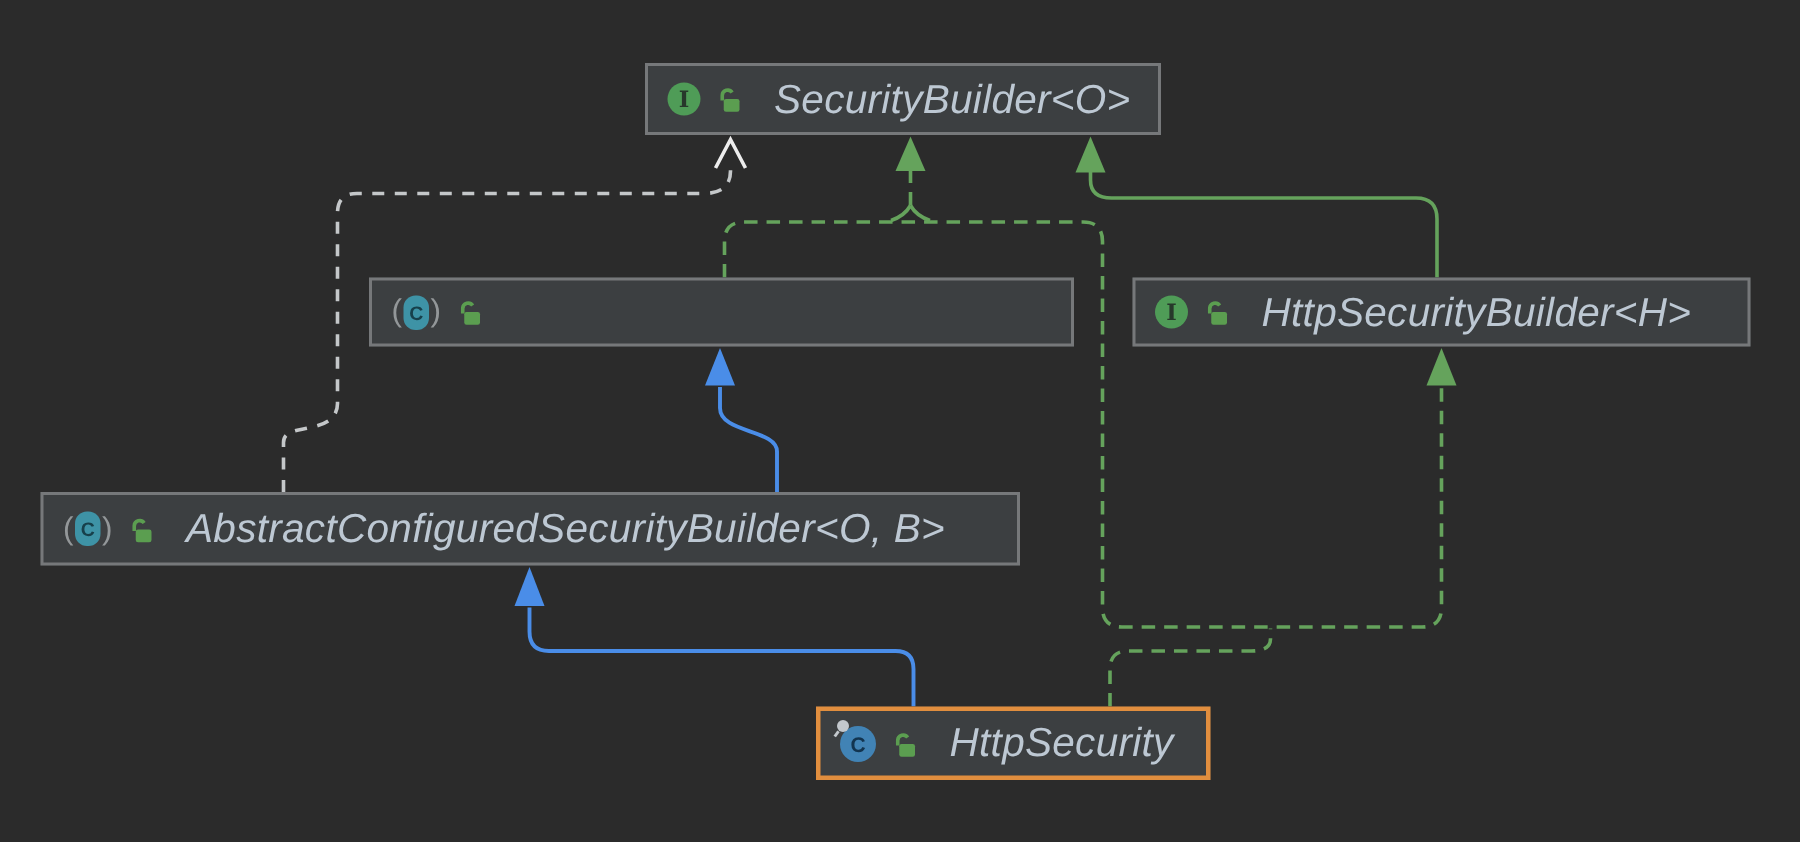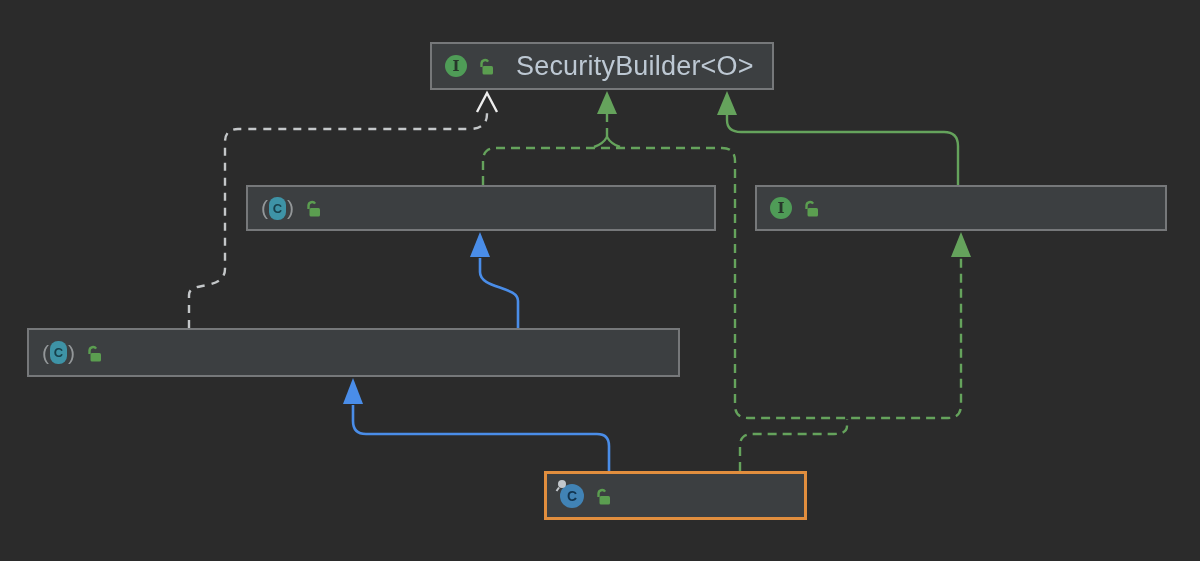--- a/index.html
+++ b/index.html
@@ -18,21 +18,21 @@
     background:#3c3f41;
     border:2px solid #76787a;
     display:flex; align-items:center;
     padding-left:13px;
     color:#bdc8d3;
     font-size:27px;
     white-space:nowrap;
     cursor:default;
   }
   .node.selected { border:3px solid #e18e3e; }
-  .node .label { margin-left:21px; letter-spacing:0.2px; }
+  .node .label { margin-left:21px; letter-spacing:0.2px;font-style:italic; }
   .icon-cluster { display:flex; align-items:center; gap:9px; }
 
   
   .iface-circle {
     width:22px; height:22px; border-radius:50%;
     background:#4f9c57;
     display:flex; align-items:center; justify-content:center;
     font-family:"DejaVu Serif", serif;
     font-size:15px; font-weight:bold; color:#27382b;
   }
@@ -123,43 +123,46 @@
 </div>
 
 <div class="node" id="n-httpsecuritybuilder">
   <span class="icon-cluster">
     <span class="iface-circle">I</span>
     <svg width="19" height="20" viewBox="0 0 19 20">
       <path d="M5.5 11 V7.6 a3.6 3.6 0 0 1 6.6 -1.9" fill="none" stroke="#5b9e50" stroke-width="2.4"></path>
       <rect x="6.5" y="10" width="10.5" height="8.5" rx="1.5" fill="#5b9e50"></rect>
     </svg>
   </span>
+  <span class="label">HttpSecurityBuilder&lt;H&gt;</span>
 </div>
 
 <div class="node" id="n-abstractconfigured">
   <span class="icon-cluster">
     <span class="abstract-icon">
       <span class="paren">(</span>
       <span class="abstract-pill">C</span>
       <span class="paren">)</span>
     </span>
     <svg width="19" height="20" viewBox="0 0 19 20">
       <path d="M5.5 11 V7.6 a3.6 3.6 0 0 1 6.6 -1.9" fill="none" stroke="#5b9e50" stroke-width="2.4"></path>
       <rect x="6.5" y="10" width="10.5" height="8.5" rx="1.5" fill="#5b9e50"></rect>
     </svg>
   </span>
+  <span class="label">AbstractConfiguredSecurityBuilder&lt;O, B&gt;</span>
 </div>
 
 <div class="node selected" id="n-httpsecurity">
   <span class="icon-cluster">
     <span class="class-circle">
       <span>C</span>
       <svg class="pin-badge" width="14" height="14" viewBox="0 0 14 14">
         <circle cx="8" cy="5" r="4" fill="#c3c8cd"></circle>
         <line x1="5" y1="8.5" x2="2.5" y2="12" stroke="#c3c8cd" stroke-width="2"></line>
       </svg>
     </span>
     <svg width="19" height="20" viewBox="0 0 19 20">
       <path d="M5.5 11 V7.6 a3.6 3.6 0 0 1 6.6 -1.9" fill="none" stroke="#5b9e50" stroke-width="2.4"></path>
       <rect x="6.5" y="10" width="10.5" height="8.5" rx="1.5" fill="#5b9e50"></rect>
     </svg>
   </span>
+  <span class="label">HttpSecurity</span>
 </div>
 
 </body></html>

